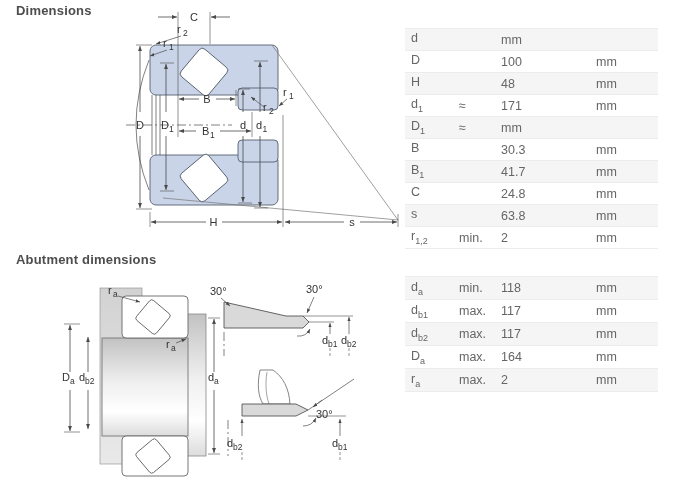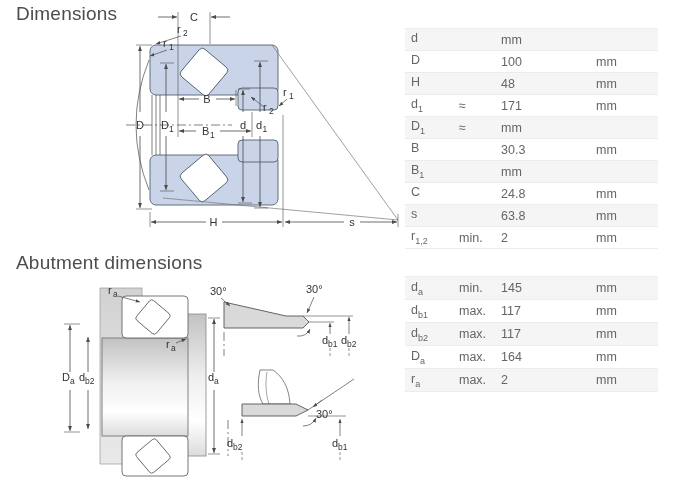--- a/index.html
+++ b/index.html
@@ -1,18 +1,18 @@
 <!DOCTYPE html>
 <html><head>
 <meta charset="utf-8">
 <style>
   html,body{margin:0;padding:0}
   body{width:680px;height:478px;position:relative;background:#fff;
        font-family:"Liberation Sans",sans-serif;overflow:hidden}
-  .heading{position:absolute;left:16px;font-size:19px;font-weight:normal;color:#4d4d4d;letter-spacing:.2px}
+  .heading{position:absolute;left:16px;font-size:13px;font-weight:bold;color:#4d4d4d;letter-spacing:.2px}
   #h-dim{top:3px}
   #h-abut{top:252px}
   .spec{position:absolute;left:405px;width:253px;border-top:1px solid #ececec}
   #t1{top:28px}
   #t2{top:276px}
   .row{display:flex;align-items:center;height:22px;box-sizing:border-box;
        border-bottom:1px solid #ececec;font-size:12.5px;color:#666;padding-left:6px}
   #t2 .row{height:23px}
   .row.alt{background:#f5f5f5}
   .c-sym{width:48px}
@@ -139,20 +139,21 @@
   </div>
   <div class="row">
     <span class="c-sym"><span>B</span><sub></sub></span>
     <span class="c-qual"></span>
     <span class="c-val">30.3</span>
     <span class="c-unit">mm</span>
   </div>
   <div class="row alt">
     <span class="c-sym"><span>B</span><sub>1</sub></span>
     <span class="c-qual"></span>
+    <span class="c-val">41.7</span>
     <span class="c-unit">mm</span>
   </div>
   <div class="row">
     <span class="c-sym"><span>C</span><sub></sub></span>
     <span class="c-qual"></span>
     <span class="c-val">24.8</span>
     <span class="c-unit">mm</span>
   </div>
   <div class="row alt">
     <span class="c-sym"><span>s</span><sub></sub></span>
@@ -259,21 +260,21 @@
     <text class="sub" x="233" y="170">b2</text>
     <text x="332" y="167">d</text>
     <text class="sub" x="338" y="170">b1</text>
   </g>
 </svg>
 
 <div id="t2" class="spec">
   <div class="row alt">
     <span class="c-sym"><span>d</span><sub>a</sub></span>
     <span class="c-qual">min.</span>
-    <span class="c-val">145</span>
+    <span class="c-val">118</span>
     <span class="c-unit">mm</span>
   </div>
   <div class="row">
     <span class="c-sym"><span>d</span><sub>b1</sub></span>
     <span class="c-qual">max.</span>
     <span class="c-val">117</span>
     <span class="c-unit">mm</span>
   </div>
   <div class="row alt">
     <span class="c-sym"><span>d</span><sub>b2</sub></span>

